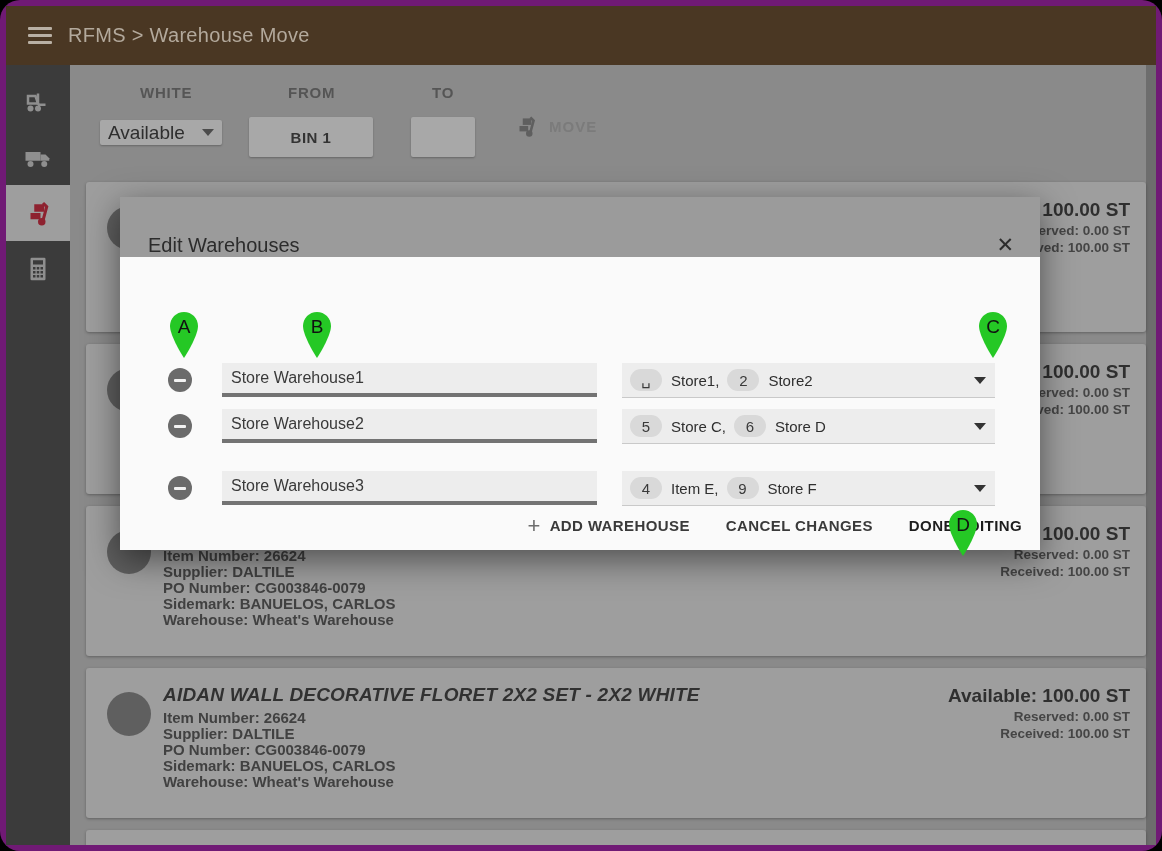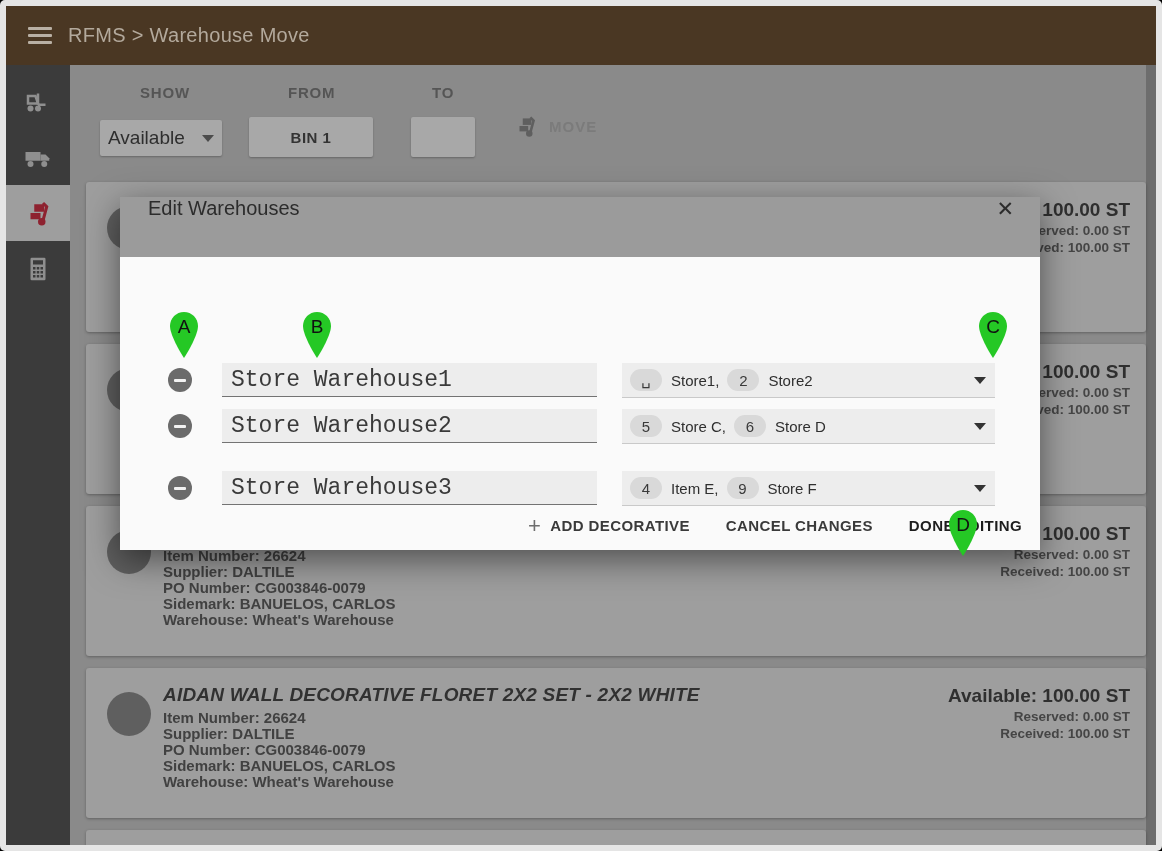--- a/index.html
+++ b/index.html
@@ -1,18 +1,18 @@
 <!DOCTYPE html>
 <html><head>
 <meta charset="utf-8">
 <style>
   * { margin:0; padding:0; box-sizing:border-box; }
   html,body { background:#000; }
   body { font-family:"Liberation Sans","DejaVu Sans",sans-serif; }
-  #stage { position:relative; width:1162px; height:851px; background:#e5e5e5; border-radius:5px; overflow:hidden; }
+  #stage { position:relative; width:1162px; height:851px; background:#701a75; border-radius:20px; overflow:hidden; }
   #screen { position:absolute; left:6px; top:6px; width:1150px; height:839px; background:#8a8a8a; overflow:hidden; }
 
   
   .appbar { position:absolute; left:0; top:0; width:1150px; height:59px; background:#4a3723; display:flex; align-items:center; }
   .hamburger { width:24px; height:17px; margin-left:22px; display:flex; flex-direction:column; justify-content:space-between; cursor:pointer; }
   .hamburger span { display:block; height:3px; background:#b9b0a4; border-radius:1px; }
   .appbar-title { color:#b3a99c; font-size:20px; margin-left:16px; letter-spacing:.3px; }
 
   
   .sidebar { position:absolute; left:0; top:59px; width:64px; height:780px; background:#3b3b3b; }
@@ -23,49 +23,49 @@
   .icon-gray-fill { fill:#8f8f8f; stroke:none; }
   .icon-red { fill:none; stroke:#8e2230; stroke-width:2.4; }
   .icon-red-fill { fill:#8e2230; stroke:none; }
 
   
   .content { position:absolute; left:64px; top:59px; width:1086px; height:780px; background:#8a8a8a; }
   .gutter { position:absolute; right:0; top:0; width:10px; height:780px; background:#6d6d6d; }
 
   .ctl-label { position:absolute; font-size:15px; font-weight:bold; color:#555; letter-spacing:.8px; }
   .ctl-box { position:absolute; background:#a8a8a8; border-radius:2px; box-shadow:0 1px 2px rgba(0,0,0,.25); }
-  .show-select { left:30px; top:55px; width:122px; height:36px; display:flex; align-items:center; cursor:pointer; }
+  .show-select { left:30px; top:55px; width:122px; height:25px; display:flex; align-items:center; cursor:pointer; }
   .show-select .val { font-size:19px; color:#2e2e2e; margin-left:8px; flex:1; }
   .caret { width:0; height:0; border-left:6px solid transparent; border-right:6px solid transparent; border-top:7px solid #4c4c4c; margin-right:8px; }
   .from-btn { left:179px; top:52px; width:124px; height:40px; display:flex; align-items:center; justify-content:center; font-size:15px; font-weight:bold; color:#333; letter-spacing:.5px; cursor:pointer; }
   .to-field { left:341px; top:52px; width:64px; height:40px; cursor:text; }
   .move-btn { position:absolute; left:443px; top:48px; display:flex; align-items:center; gap:10px; cursor:pointer; }
   .move-btn svg { width:26px; height:26px; }
   .move-btn .lbl { font-size:15px; font-weight:bold; color:#7b7b7b; letter-spacing:1px; }
 
   
   .card { position:absolute; left:16px; width:1060px; height:150px; background:#9e9e9e; border-radius:3px; box-shadow:0 1px 3px rgba(0,0,0,.3); }
   .sel-circle { position:absolute; left:21px; top:24px; width:44px; height:44px; border-radius:50%; background:#5f5f5f; color:#e8e8e8; display:flex; align-items:center; justify-content:center; font-size:24px; cursor:pointer; }
   .card-title { position:absolute; left:77px; top:16px; font-size:19px; font-weight:bold; color:#313131; letter-spacing:.2px;font-style:italic; }
   .card-details { position:absolute; left:77px; top:42px; font-size:15px; font-weight:bold; color:#414141; line-height:16px; }
   .card-right { position:absolute; right:16px; top:16px; text-align:right; color:#3a3a3a; }
   .card-right .avail { font-size:19px; font-weight:bold; color:#2f2f2f; line-height:24px; }
   .card-right .sub { font-size:13.5px; font-weight:bold; color:#454545; line-height:17px; }
 
   
   .modal { position:absolute; left:114px; top:191px; width:920px; height:353px; box-shadow:0 10px 34px rgba(0,0,0,.5); border-radius:2px; }
-  .modal-head { position:absolute; left:0; top:0; width:100%; height:60px; background:#9b9b9b; display:flex; align-items:flex-start; }
+  .modal-head { position:absolute; left:0; top:0; width:100%; height:60px; background:#9b9b9b; display:flex; align-items:flex-end; }
   .modal-title { font-size:20px; color:#2c2c2c; margin-left:28px; }
   .modal-close { margin-left:auto; margin-right:26px; font-size:21px; color:#2c2c2c; cursor:pointer; }
   .modal-body { position:absolute; left:0; top:60px; width:100%; height:293px; background:#fafafa; }
 
   .wh-row { position:absolute; left:0; width:100%; height:36px; }
   .minus-btn { position:absolute; left:48px; top:5px; width:24px; height:24px; border-radius:50%; background:#6b6b6b; cursor:pointer; }
   .minus-btn::after { content:""; position:absolute; left:6px; top:10.5px; width:12px; height:3px; background:#f2f2f2; border-radius:1px; }
-  .wh-input { position:absolute; left:102px; top:0; width:375px; height:34px; background:#ededed; border:none; border-bottom:1px solid #737373; font-family:Liberation Mono, monospace; font-size:23px; color:#3a3a3a; padding-left:9px; }
+  .wh-input { position:absolute; left:102px; top:0; width:375px; height:34px; background:#ededed; border:none; border-bottom:4px solid #737373; font-family:Liberation Sans, sans-serif; font-size:16px; color:#3a3a3a; padding-left:9px; }
   .wh-combo { position:absolute; left:502px; top:0; width:373px; height:35px; background:#ededed; border-bottom:1px solid #c9c9c9; display:flex; align-items:center; cursor:pointer; }
   .chip { background:#d9d9d9; border-radius:11px; height:22px; min-width:32px; padding:0 9px; display:flex; align-items:center; justify-content:center; font-size:15px; color:#3a3a3a; margin-left:8px; }
   .combo-txt { font-size:15px; color:#2f2f2f; margin-left:9px; }
   .combo-caret { margin-left:auto; margin-right:9px; width:0; height:0; border-left:6px solid transparent; border-right:6px solid transparent; border-top:7px solid #333; }
 
   .modal-actions { position:absolute; right:18px; bottom:16px; display:flex; align-items:center; gap:36px; }
   .txt-btn { font-size:15px; font-weight:bold; color:#3a3a3a; letter-spacing:.4px; cursor:pointer; display:flex; align-items:center; gap:9px; }
   .txt-btn.done { color:#1d1d1d; }
   .plus-glyph { font-size:22px; font-weight:normal; color:#6e6e6e; line-height:15px; }
 
@@ -129,21 +129,21 @@
               <rect x="11" y="16.8" width="2" height="2"></rect>
               <rect x="14" y="16.8" width="2" height="2"></rect>
         </g>
       </svg>
     </div>
   </div>
 
   <div class="content">
     <div class="gutter"></div>
 
-    <div class="ctl-label" style="left:70px; top:19px;">SHOW</div>
+    <div class="ctl-label" style="left:70px; top:19px;">WHITE</div>
     <div class="ctl-box show-select">
       <span class="val">Available</span>
       <span class="caret"></span>
     </div>
     <div class="ctl-label" style="left:218px; top:19px;">FROM</div>
     <div class="ctl-box from-btn">BIN 1</div>
     <div class="ctl-label" style="left:362px; top:19px;">TO</div>
     <div class="ctl-box to-field"></div>
     <div class="move-btn">
       <svg viewBox="0 0 24 24">
@@ -271,21 +271,21 @@
           <span class="combo-txt">Item E,</span>
           <span class="chip">9</span>
           <span class="combo-txt">Store F</span>
           <span class="combo-caret"></span>
         </div>
       </div>
 
       <div class="modal-actions">
         <div class="txt-btn">
           <span class="plus-glyph">+</span>
-          <span>ADD DECORATIVE</span>
+          <span>ADD WAREHOUSE</span>
         </div>
         <div class="txt-btn">CANCEL CHANGES</div>
         <div class="txt-btn done">DONE EDITING</div>
       </div>
     </div>
   </div>
 
   <div class="pin" style="left:164px; top:306px;">
     <svg viewBox="0 0 28 46">
           <path d="M14 0 C6.2 0 0 6.3 0 14 C0 24.5 14 46 14 46 C14 46 28 24.5 28 14 C28 6.3 21.8 0 14 0 Z" fill="#25c825"></path>

